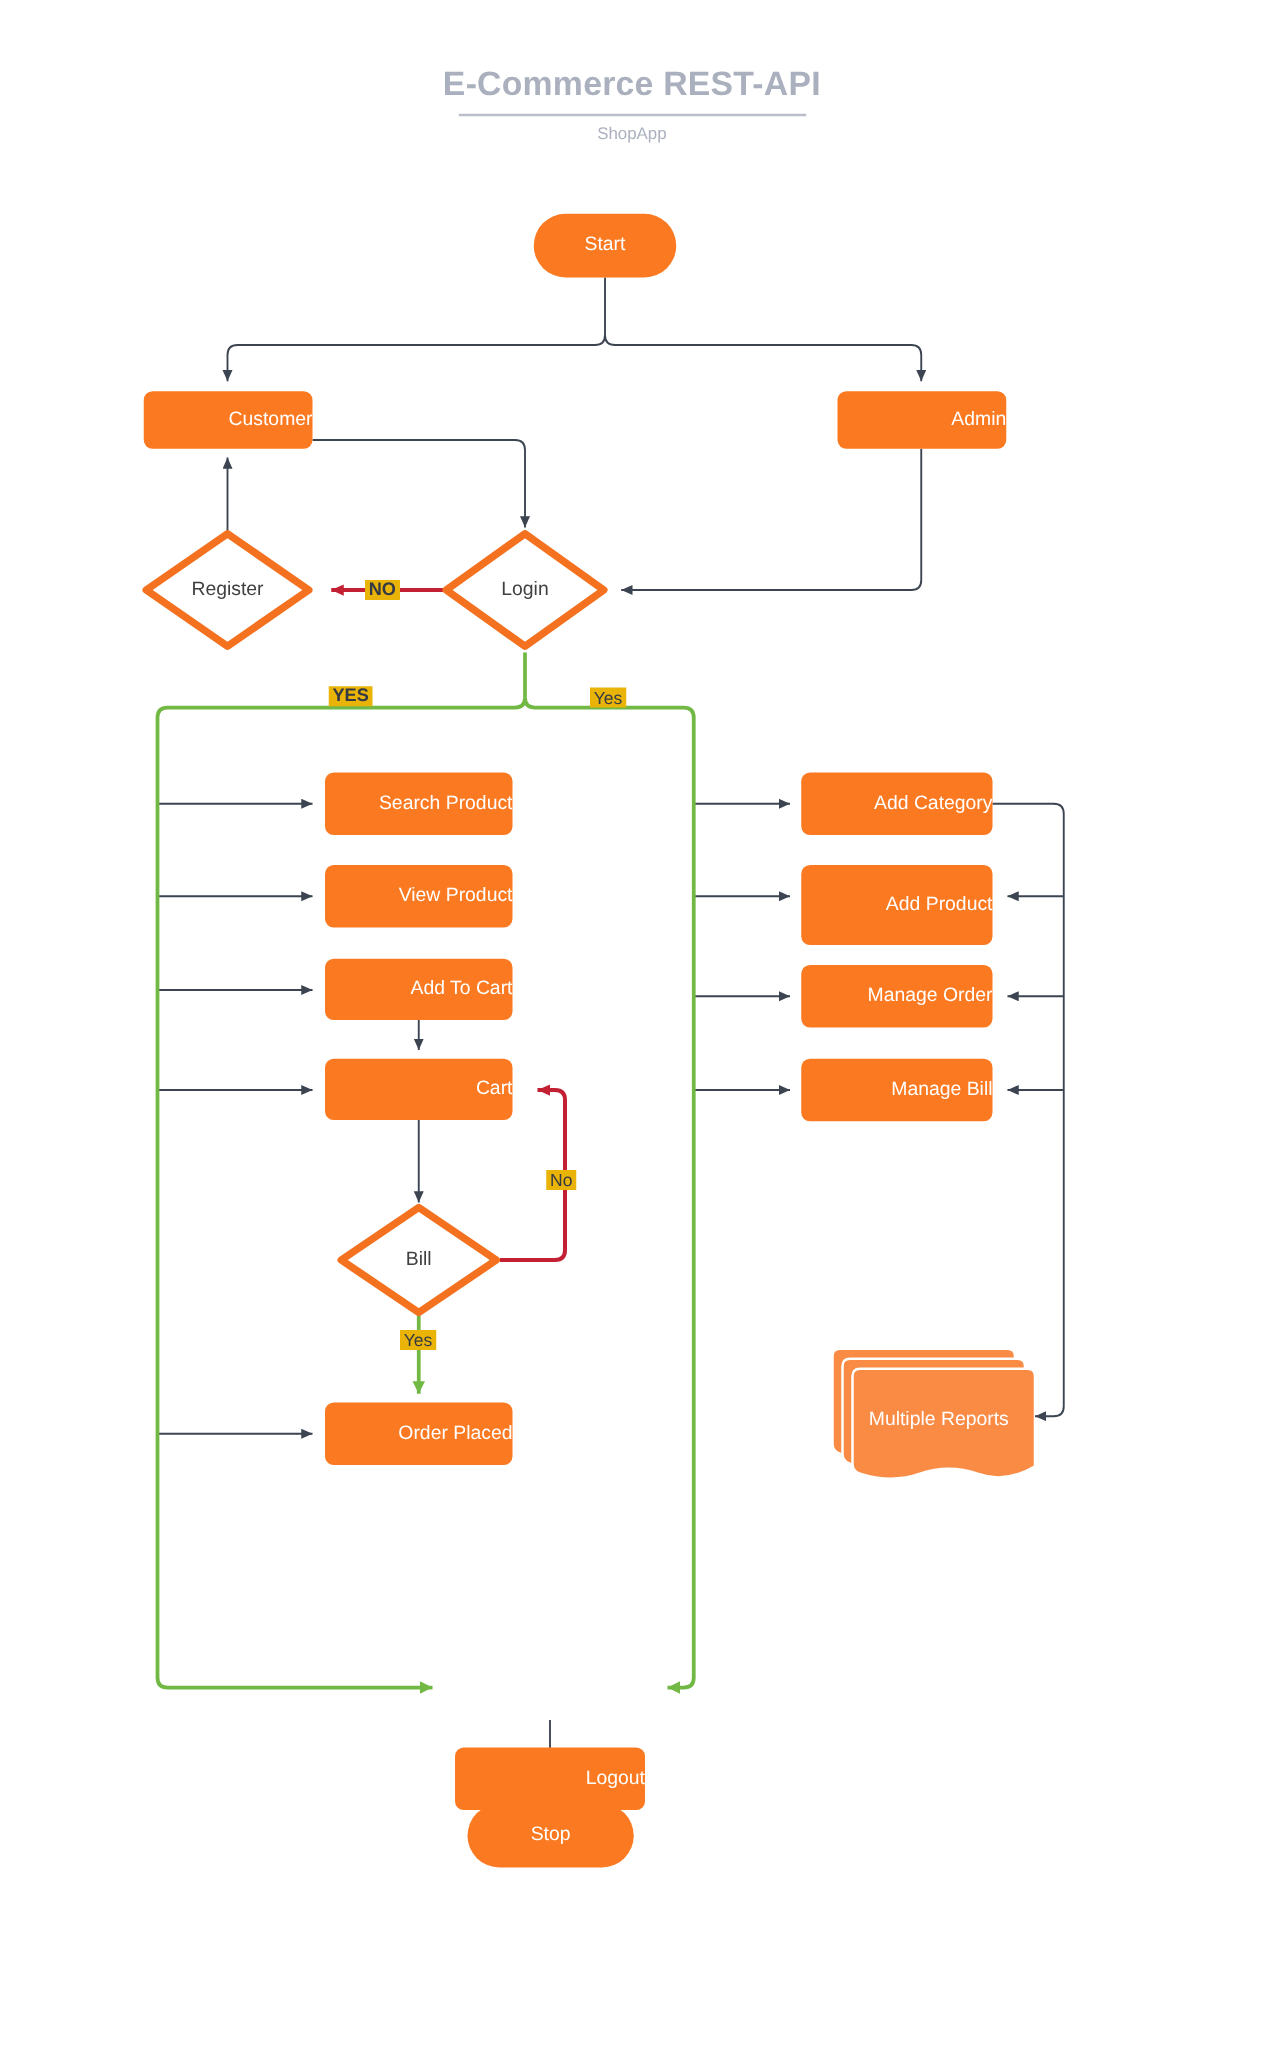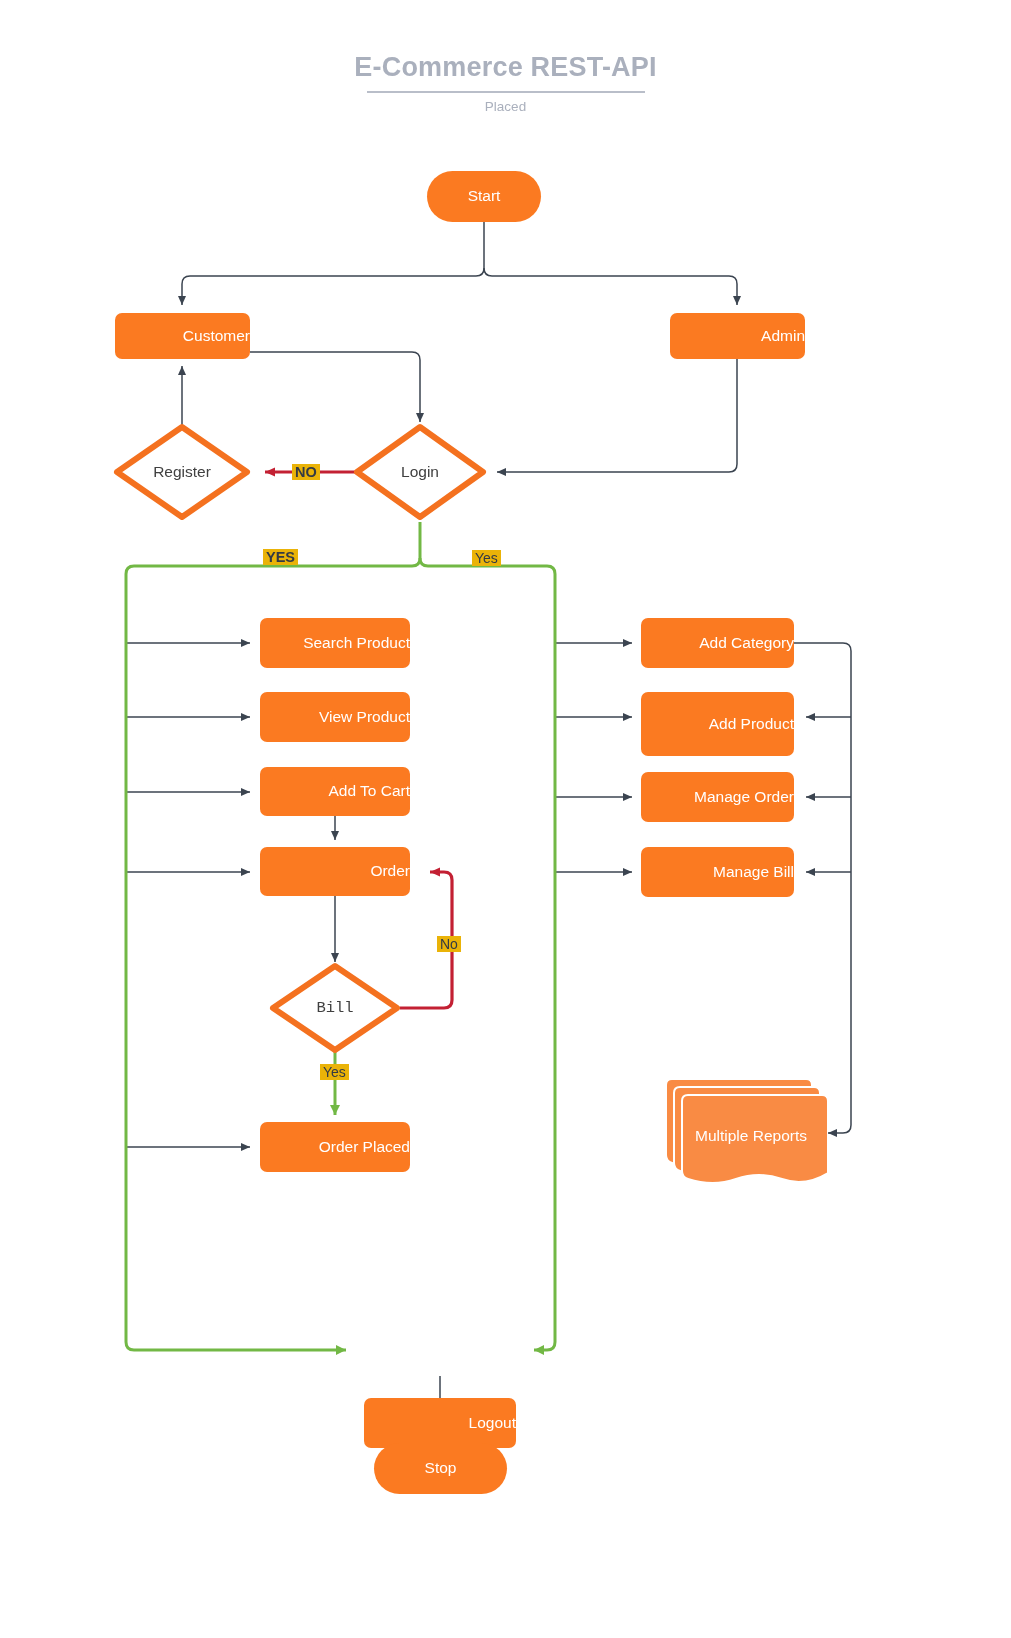--- a/index.html
+++ b/index.html
@@ -119,21 +119,21 @@
   }
 </style>
 </head>
 <body>
 
 <div id="stage">
 
   <div id="title-block">
     <div id="title-main">E-Commerce REST-API</div>
     <div id="title-rule"></div>
-    <div id="title-sub">Placed</div>
+    <div id="title-sub">ShopApp</div>
   </div>
 
   <svg id="edges" viewBox="0 0 1011 1638" xmlns="http://www.w3.org/2000/svg">
     <defs>
       <marker id="ad" markerWidth="11" markerHeight="11" refX="9" refY="4" orient="auto" markerUnits="userSpaceOnUse">
         <path d="M0,0 L9,4 L0,8 z" fill="#3b4450"></path>
       </marker>
       <marker id="ar" markerWidth="12" markerHeight="12" refX="10" refY="4.5" orient="auto" markerUnits="userSpaceOnUse">
         <path d="M0,0 L10,4.5 L0,9 z" fill="#C32033"></path>
       </marker>
@@ -222,24 +222,24 @@
 
   <div class="node proc" style="left:260px; top:618px; width:150px; height:50px;">
     <span>Search Product</span>
   </div>
 
   <div class="node proc" style="left:260px; top:767px; width:150px; height:49px;">
     <span>Add To Cart</span>
   </div>
 
   <div class="node proc" style="left:260px; top:847px; width:150px; height:49px;">
-    <span>Order</span>
-  </div>
-
-  <div class="decision-wrap" style="left:269px; top:962px; width:132px; height:92px;font-family:Liberation Mono, monospace;">
+    <span>Cart</span>
+  </div>
+
+  <div class="decision-wrap" style="left:269px; top:962px; width:132px; height:92px;">
     <svg width="132" height="92" viewBox="0 0 132 92" xmlns="http://www.w3.org/2000/svg">
       <polygon points="66,4 128,46 66,88 4,46" fill="#FFFFFF" stroke="#F4711F" stroke-width="6" stroke-linejoin="round"></polygon>
     </svg>
     <span class="decision-label">Bill</span>
   </div>
 
   <div class="node proc" style="left:260px; top:1122px; width:150px; height:50px;">
     <span>Order Placed</span>
   </div>
 

